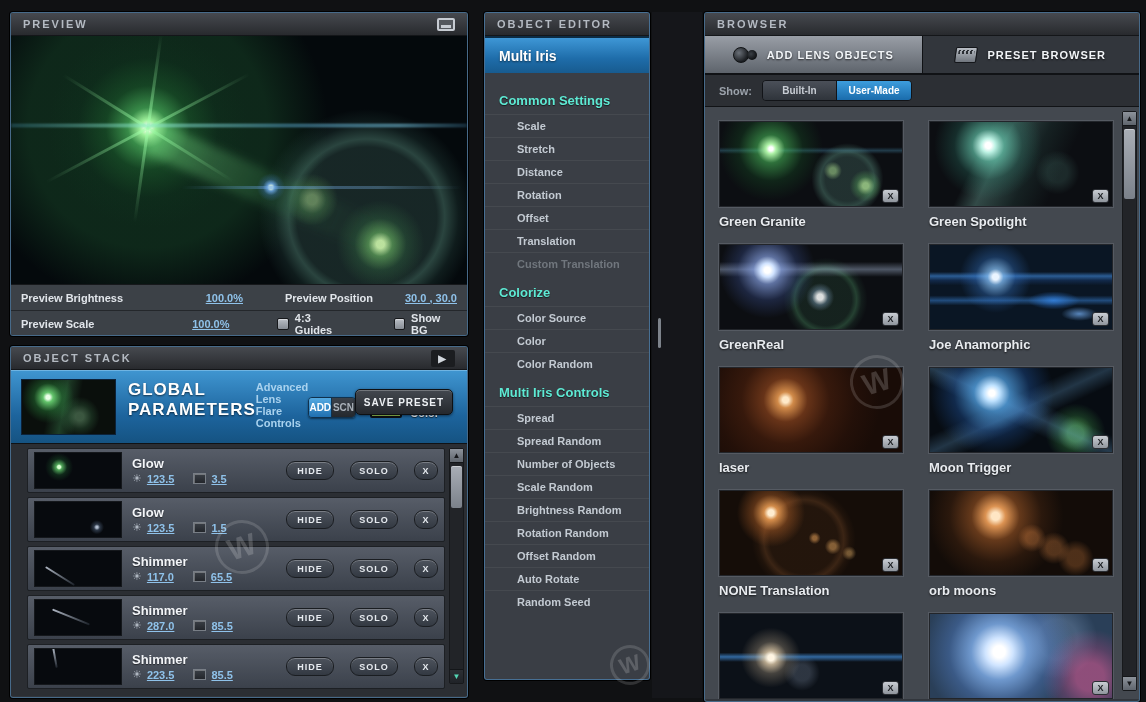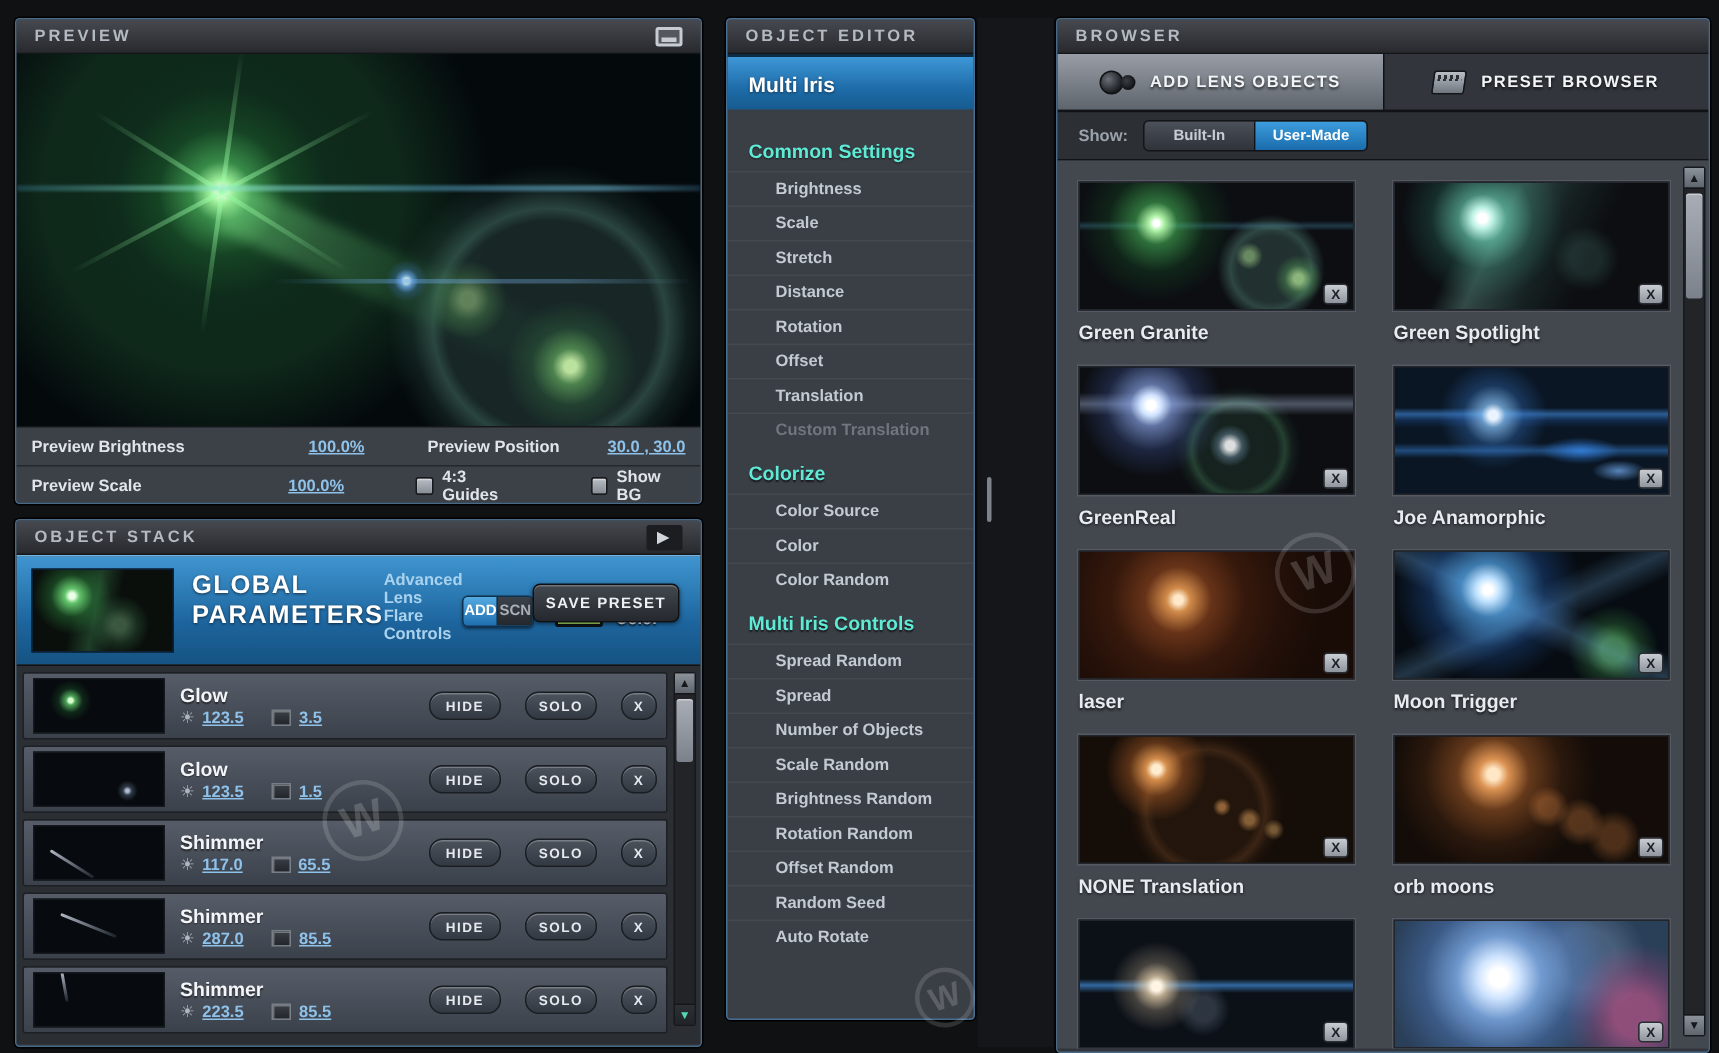--- a/index.html
+++ b/index.html
@@ -69,21 +69,21 @@
   .seg-scn { background:linear-gradient(#3c424a,#24282d); color:#aab1b9; }
   .color-chip-wrap { display:flex; align-items:center; gap:8px; }
   .color-chip { width:40px; height:22px; border:2px solid #0e1013; border-radius:2px; cursor:pointer; }
   .chip-label { color:#f0f4f8; font-size:11px; font-weight:bold; text-shadow:0 1px 1px rgba(0,0,0,.6); }
   .save-preset { position:absolute; right:14px; top:18px; width:98px; height:26px; border:1px solid #0e1013; border-radius:5px;
     background:linear-gradient(#43484f,#25282d); color:#eef1f4; font-size:10px; font-weight:bold; letter-spacing:1px;
     box-shadow:inset 0 1px 0 rgba(255,255,255,.25), 0 1px 3px rgba(0,0,0,.5); cursor:pointer;
     font-family:"Liberation Sans", sans-serif; }
 
   .stack-body { position:relative; height:calc(100% - 98px); background:#2b2e33; }
-  .stack-rows { position:absolute; left:4px; top:4px; right:22px; display:flex; flex-direction:column; gap:4px; }
+  .stack-rows { position:absolute; left:16px; top:4px; right:22px; display:flex; flex-direction:column; gap:4px; }
   .stack-row { height:45px; border-radius:2px; border:1px solid #1d2024;
     background:linear-gradient(#575d68,#3b414b); display:flex; align-items:center; padding:0 6px; }
   .row-thumb { width:88px; height:37px; background:#070a0e; border:1px solid #15181c; margin-right:10px; flex:none; position:relative; overflow:hidden; }
   .row-info { display:flex; flex-direction:column; justify-content:center; width:150px; }
   .row-name { color:#f3f5f8; font-size:13px; font-weight:bold; text-shadow:0 1px 1px rgba(0,0,0,.5); }
   .row-vals { display:flex; align-items:center; gap:5px; margin-top:1px; }
   .sun-icon { color:#aeb6c0; font-size:11px; }
   .scale-icon { width:13px; height:11px; margin-left:14px; background:linear-gradient(#3a3f46,#23262b);
     border:1px solid #787e86; box-shadow:inset 1px 1px 0 rgba(255,255,255,.3); }
   .val { color:#8fc2ea; font-size:11px; font-weight:bold; text-decoration:underline; cursor:ew-resize; }
@@ -383,21 +383,20 @@
 
   <section class="panel" id="editor-panel">
     <div class="panel-header">
       <span>OBJECT EDITOR</span>
     </div>
     <div class="selected-object">Multi Iris</div>
     <div class="editor-body" id="editor-body">
   <div class="ed-section">
     <div class="ed-section-title">Common Settings</div>
 
-  <div class="ed-item">Brightness</div>
 
   <div class="ed-item">Scale</div>
 
   <div class="ed-item">Stretch</div>
 
   <div class="ed-item">Distance</div>
 
   <div class="ed-item">Rotation</div>
 
   <div class="ed-item">Offset</div>
@@ -414,37 +413,37 @@
   <div class="ed-item">Color Source</div>
 
   <div class="ed-item">Color</div>
 
   <div class="ed-item">Color Random</div>
 </div>
 
   <div class="ed-section">
     <div class="ed-section-title">Multi Iris Controls</div>
 
+  <div class="ed-item">Spread</div>
+
   <div class="ed-item">Spread Random</div>
 
-  <div class="ed-item">Spread</div>
-
   <div class="ed-item">Number of Objects</div>
 
   <div class="ed-item">Scale Random</div>
 
   <div class="ed-item">Brightness Random</div>
 
   <div class="ed-item">Rotation Random</div>
 
   <div class="ed-item">Offset Random</div>
 
+  <div class="ed-item">Auto Rotate</div>
+
   <div class="ed-item">Random Seed</div>
-
-  <div class="ed-item">Auto Rotate</div>
 </div>
 </div>
   </section>
 
   <div class="vsplit">
     <div class="vsplit-handle"></div>
   </div>
 
   <section class="panel" id="browser-panel">
     <div class="panel-header">

